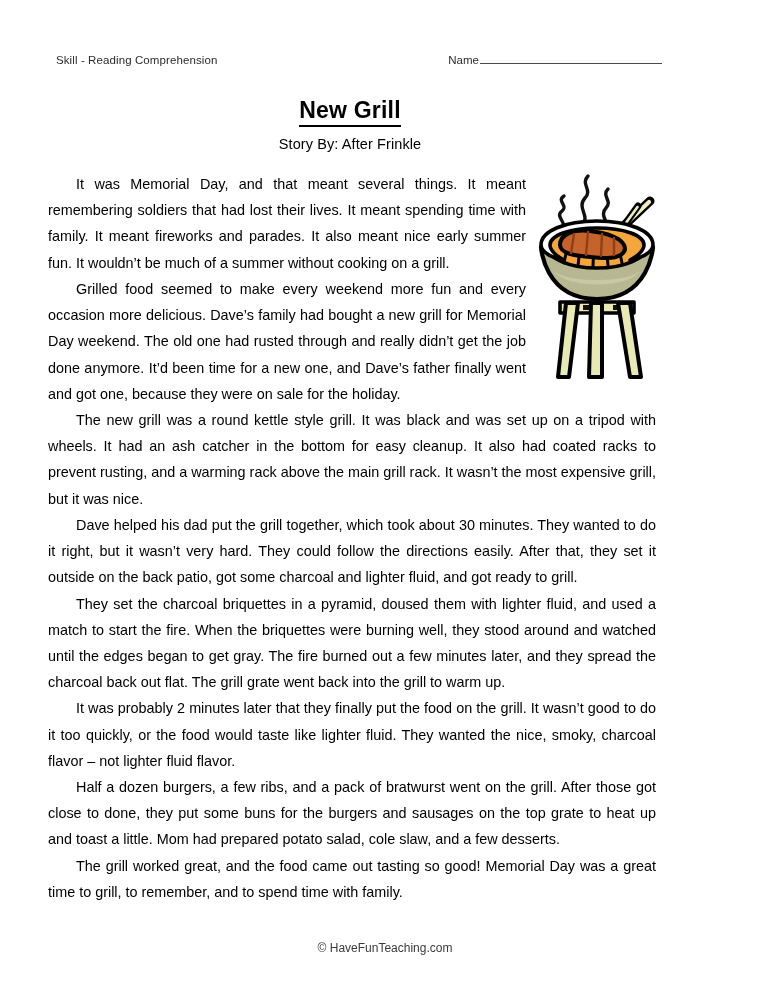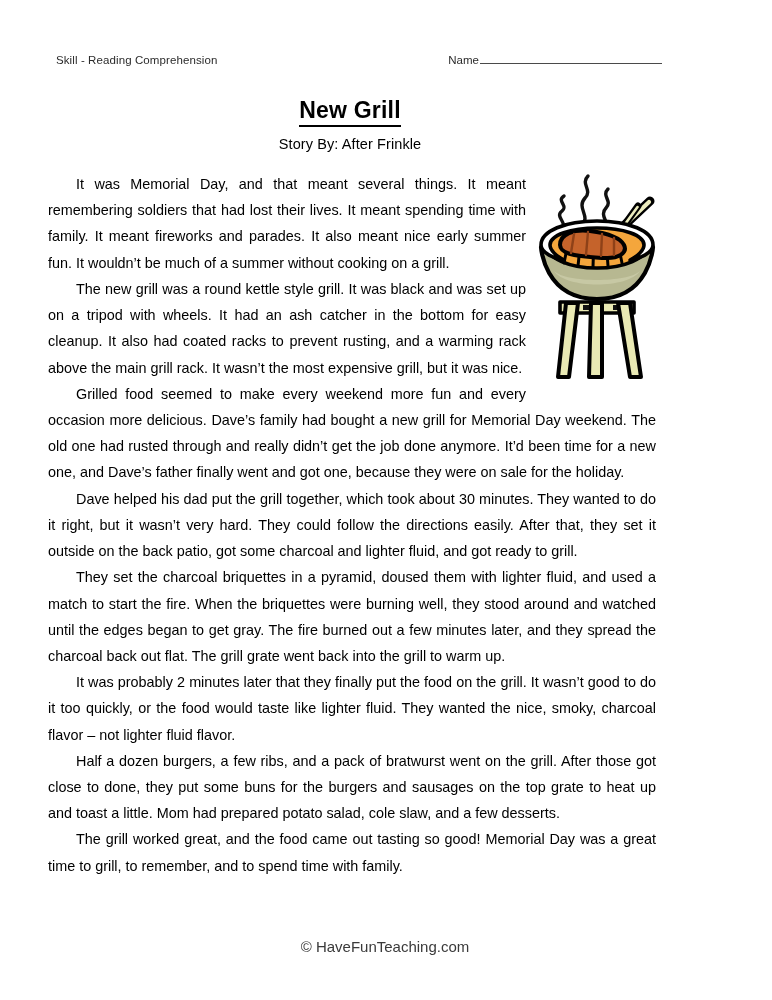--- a/index.html
+++ b/index.html
@@ -115,21 +115,21 @@
   .footer {
     position: absolute;
     bottom: 44px;
     left: 0;
     width: 772px;
     text-align: center;
     padding-right: 62px;
     box-sizing: border-box;
   }
   .footer-credit {
-    font-size: 15px;
+    font-size: 12px;
     color: #3a3a3a;
     display: inline-block;
     margin-left: 60px;
   }
 </style>
 </head>
 <body>
 
 <div class="page">
 
@@ -196,22 +196,22 @@
           <rect x="75" y="134" width="6" height="5"></rect>
         </g>
 
         <path d="M28 132 L20 206 L31 206 L40 132 Z" fill="#E9E9B4" stroke="#000000" stroke-width="4" stroke-linejoin="round"></path>
         <path d="M53 132 L51 206 L64 206 L64 132 Z" fill="#E9E9B4" stroke="#000000" stroke-width="4" stroke-linejoin="round"></path>
         <path d="M80 132 L92 206 L103 206 L92 132 Z" fill="#E9E9B4" stroke="#000000" stroke-width="4" stroke-linejoin="round"></path>
       </svg>
     </div>
 
     <p>It was Memorial Day, and that meant several things. It meant remembering soldiers that had lost their lives. It meant spending time with family. It meant fireworks and parades. It also meant nice early summer fun. It wouldn’t be much of a summer without cooking on a grill.</p>
+    <p>Grilled food seemed to make every weekend more fun and every occasion more delicious. Dave’s family had bought a new grill for Memorial Day weekend. The old one had rusted through and really didn’t get the job done anymore. It’d been time for a new one, and Dave’s father finally went and got one, because they were on sale for the holiday.</p>
     <p>The new grill was a round kettle style grill. It was black and was set up on a tripod with wheels. It had an ash catcher in the bottom for easy cleanup. It also had coated racks to prevent rusting, and a warming rack above the main grill rack. It wasn’t the most expensive grill, but it was nice.</p>
-    <p>Grilled food seemed to make every weekend more fun and every occasion more delicious. Dave’s family had bought a new grill for Memorial Day weekend. The old one had rusted through and really didn’t get the job done anymore. It’d been time for a new one, and Dave’s father finally went and got one, because they were on sale for the holiday.</p>
     <p>Dave helped his dad put the grill together, which took about 30 minutes. They wanted to do it right, but it wasn’t very hard. They could follow the directions easily. After that, they set it outside on the back patio, got some charcoal and lighter fluid, and got ready to grill.</p>
     <p>They set the charcoal briquettes in a pyramid, doused them with lighter fluid, and used a match to start the fire. When the briquettes were burning well, they stood around and watched until the edges began to get gray. The fire burned out a few minutes later, and they spread the charcoal back out flat. The grill grate went back into the grill to warm up.</p>
     <p>It was probably 2 minutes later that they finally put the food on the grill. It wasn’t good to do it too quickly, or the food would taste like lighter fluid. They wanted the nice, smoky, charcoal flavor – not lighter fluid flavor.</p>
     <p>Half a dozen burgers, a few ribs, and a pack of bratwurst went on the grill. After those got close to done, they put some buns for the burgers and sausages on the top grate to heat up and toast a little. Mom had prepared potato salad, cole slaw, and a few desserts.</p>
     <p class="last-of-story">The grill worked great, and the food came out tasting so good! Memorial Day was a great time to grill, to remember, and to spend time with family.</p>
   </div>
 
   <div class="footer">
     <span class="footer-credit">© HaveFunTeaching.com</span>
   </div>

